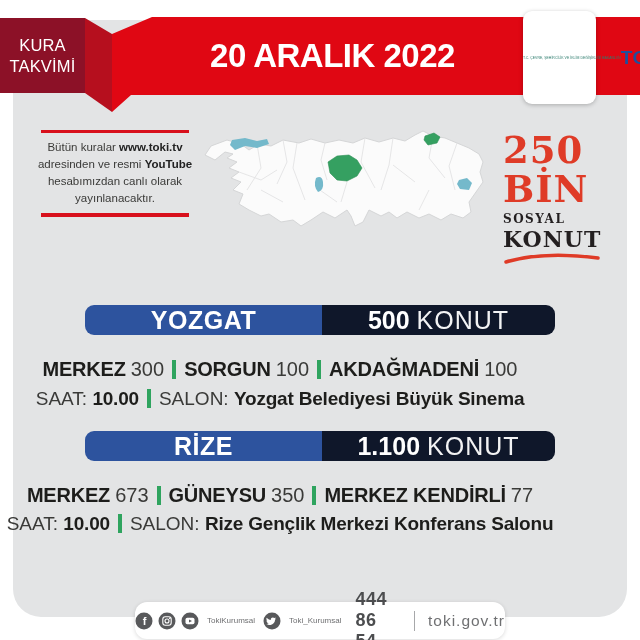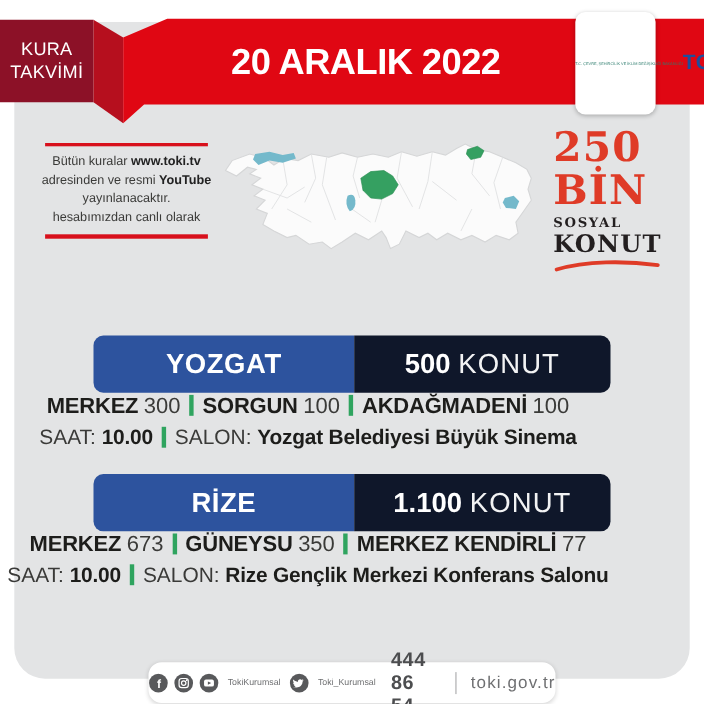--- a/index.html
+++ b/index.html
@@ -26,28 +26,28 @@
   .logo-tiny-bottom{font-size:3px;color:#c0392b;white-space:nowrap;}
   
   .notice{position:absolute;left:34px;top:130px;width:162px;z-index:2;text-align:center;
           color:#3a3a38;font-size:11.5px;line-height:17px;}
   .notice .rule-top{width:148px;height:2.5px;background:#d8101c;margin:0 auto 6px auto;}
   .notice .rule-bottom{width:148px;height:4.5px;background:#d8101c;margin:6px auto 0 auto;}
   .notice b{color:#222;}
   
   .map-wrap{position:absolute;left:197px;top:110px;width:290px;height:140px;z-index:2;}
   
-  .campaign{position:absolute;left:503px;top:115px;width:110px;z-index:2;
+  .campaign{position:absolute;left:503px;top:132px;width:110px;z-index:2;
             font-family:"DejaVu Serif",serif;font-weight:700;line-height:1;}
   .campaign .c1,.campaign .c2{font-size:37px;color:#df3b27;letter-spacing:1px;}
   .campaign .c2{margin-top:2px;}
   .campaign .c3{font-size:12px;color:#231f20;letter-spacing:1.5px;margin-top:5px;}
   .campaign .c4{font-size:22px;color:#231f20;letter-spacing:1px;margin-top:3px;}
   
-  .bar{position:absolute;left:85px;width:470px;height:52px;display:flex;z-index:2;}
+  .bar{position:absolute;left:85px;width:470px;height:30px;display:flex;z-index:2;}
   .bar .blue{width:237px;background:#2d539e;border-radius:9px 0 0 9px;display:flex;
              align-items:center;justify-content:center;color:#fff;font-size:25px;font-weight:700;
              letter-spacing:.5px;}
   .bar .green{width:233px;background:#0f172a;border-radius:0 9px 9px 0;display:flex;
               align-items:center;justify-content:center;color:#fff;font-size:25px;}
   .bar .green .num{font-weight:700;margin-right:7px;}
   .bar .green .lbl{font-weight:400;letter-spacing:1px;opacity:.95;}
   
   .detail{position:absolute;left:0;width:560px;text-align:center;z-index:2;color:#1d1d1b;
           white-space:nowrap;}
@@ -113,22 +113,22 @@
     <div class="logo-tiny-top">T.C. ÇEVRE, ŞEHİRCİLİK VE İKLİM DEĞİŞİKLİĞİ BAKANLIĞI</div>
     <div class="logo-name">TOKİ</div>
     <div class="logo-rule"></div>
     <div class="logo-tiny-bottom">TOPLU KONUT İDARESİ BAŞKANLIĞI</div>
   </div>
 
   <div class="notice">
     <div class="rule-top"></div>
     <div><span>Bütün kuralar </span><b>www.toki.tv</b></div>
     <div><span>adresinden ve resmi </span><b>YouTube</b></div>
+    <div>hesabımızdan canlı olarak</div>
     <div>yayınlanacaktır.</div>
-    <div>hesabımızdan canlı olarak</div>
     <div class="rule-bottom"></div>
   </div>
 
   <div class="map-wrap">
     <svg width="290" height="140" viewBox="0 0 290 140">
       <path fill="#fbfbfb" stroke="#d5d6d7" stroke-width="1" d="M8,45 L14,36 L30,30 L44,34 L52,40 L62,34 L74,36 L86,30 L102,33 L114,29 L128,33 L142,30
            L156,33 L168,28 L182,32 L196,28 L208,31 L218,25 L226,21 L236,26 L248,28 L260,33 L272,38
            L282,44 L286,52 L283,62 L286,72 L279,82 L272,92 L274,102 L266,108 L254,104 L244,110
            L232,104 L222,108 L210,102 L200,108 L192,102 L184,106 L172,100 L166,112 L158,116
            L154,106 L150,100 L138,108 L126,102 L114,110 L104,116 L96,110 L84,112 L72,104 L64,106

